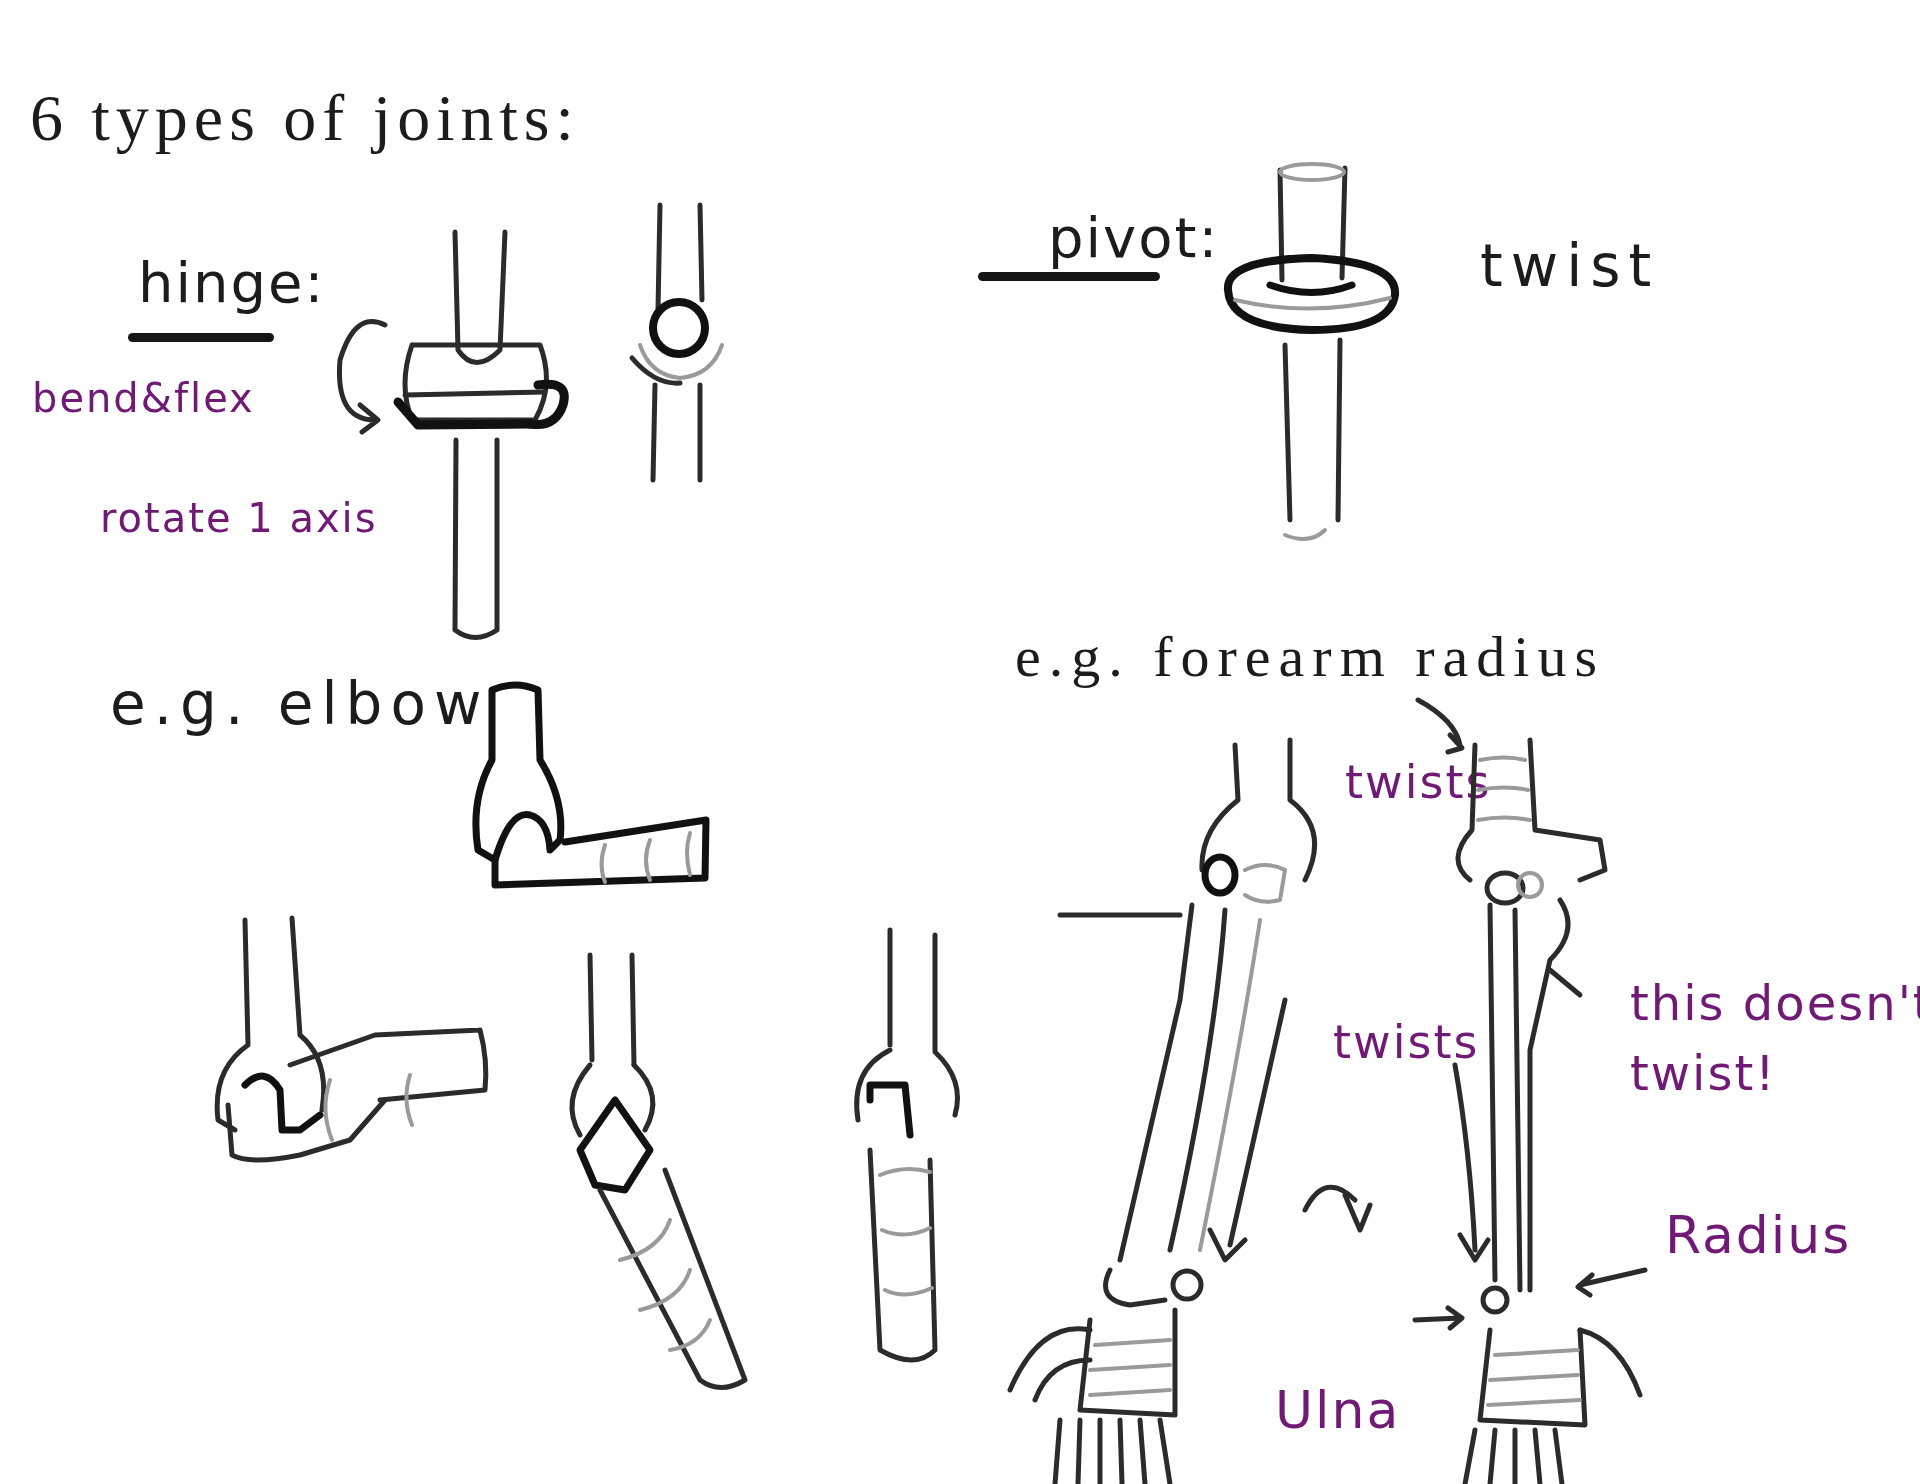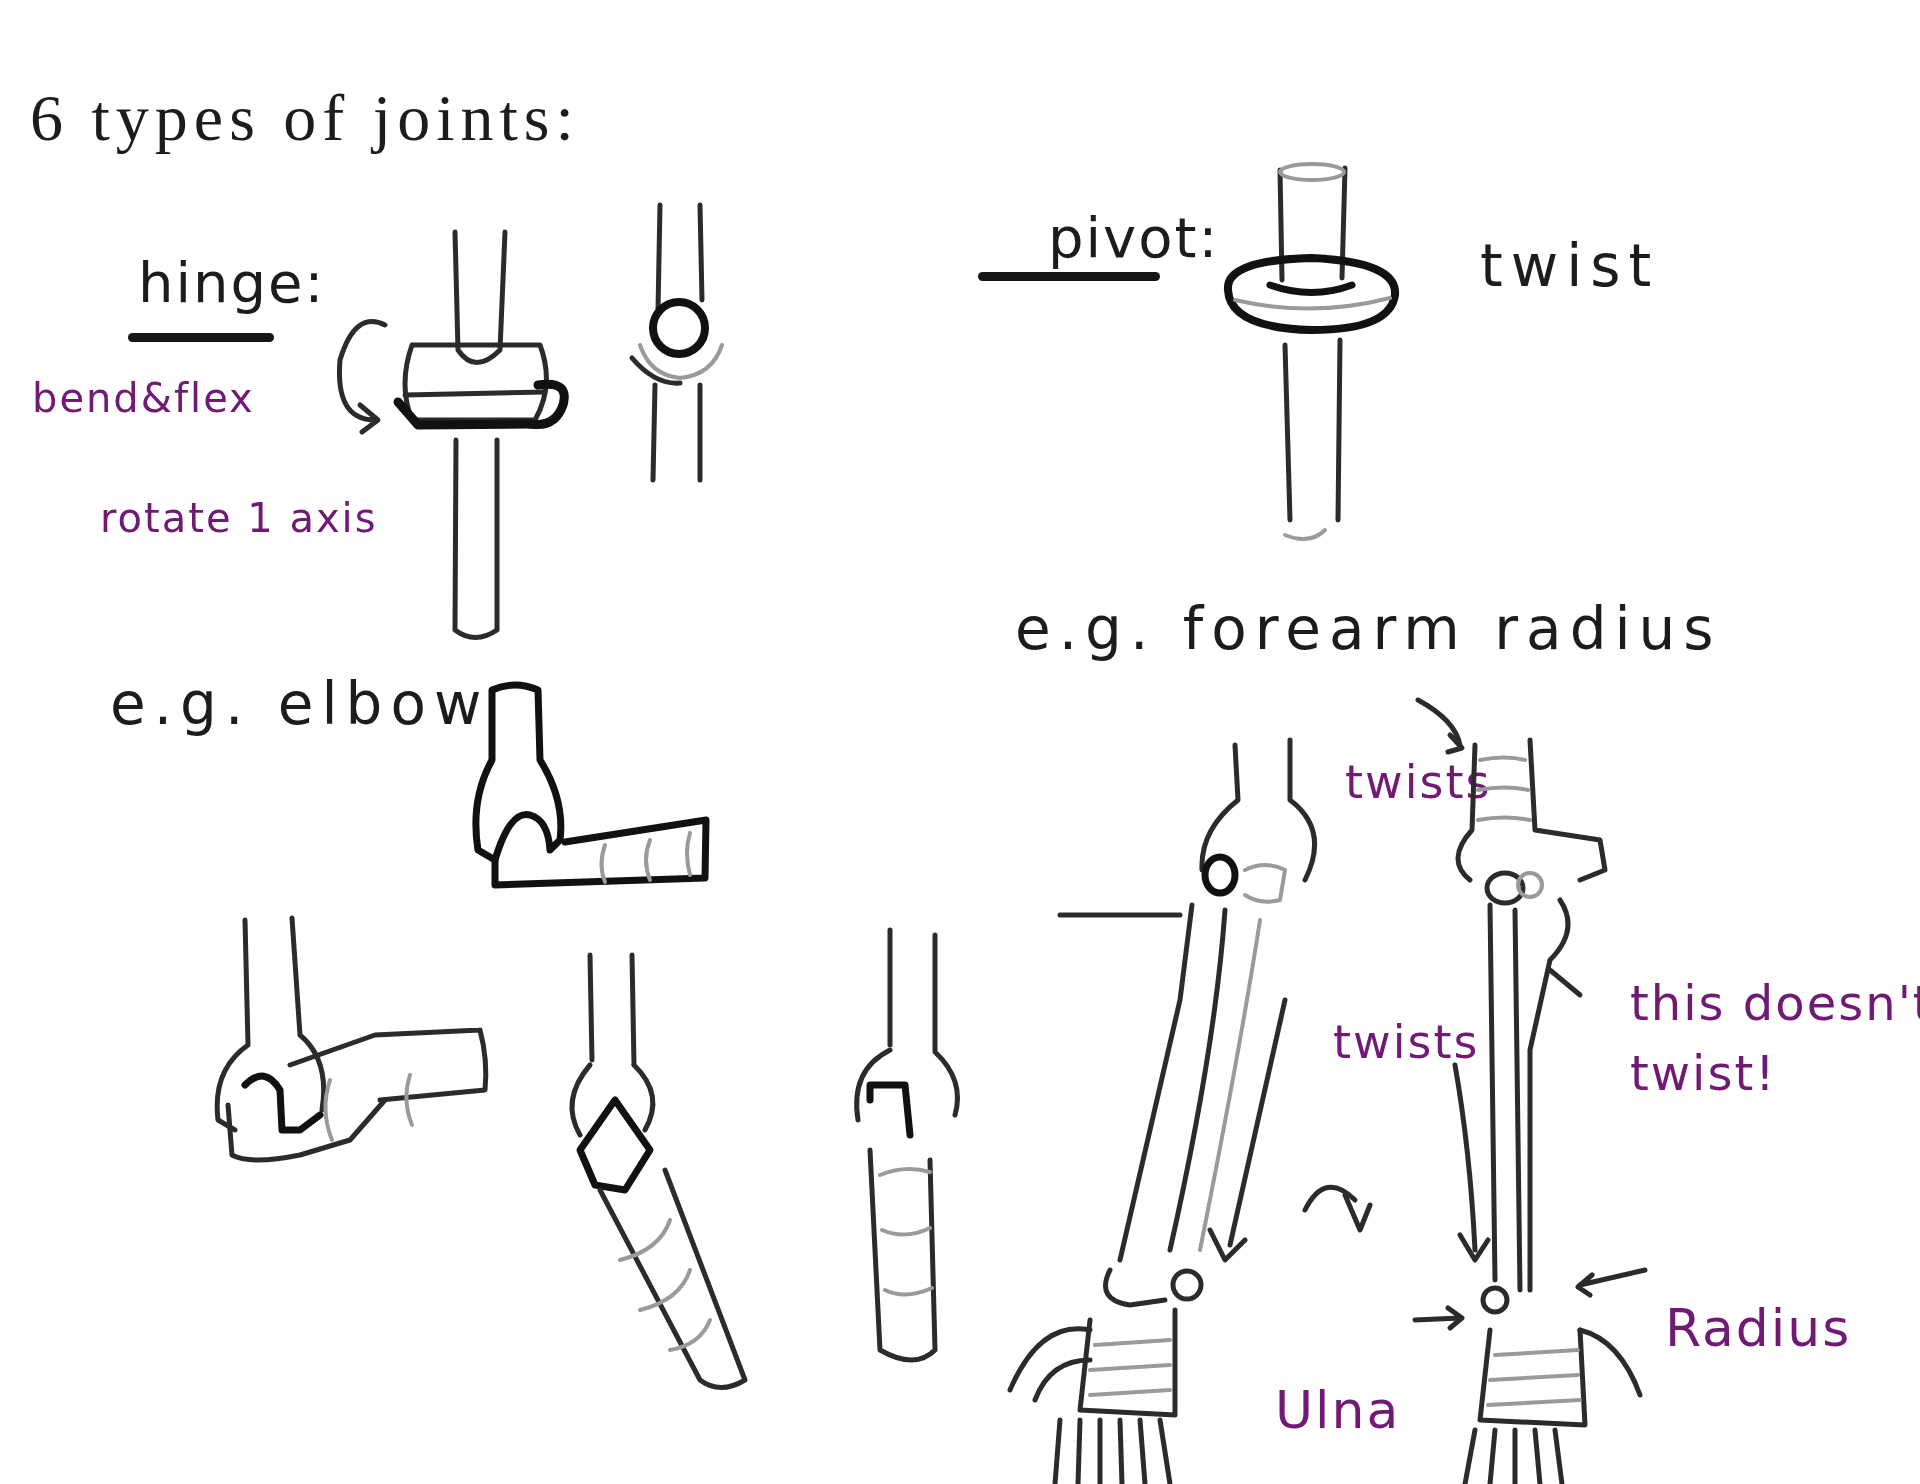--- a/index.html
+++ b/index.html
@@ -24,28 +24,28 @@
 
 <div class="hand h-label" style="left:138px; top:250px;">hinge:</div>
 <div class="underline" style="left:128px; top:333px; width:146px;"></div>
 <div class="hand note" style="left:32px; top:375px;">bend&amp;flex</div>
 <div class="hand note" style="left:100px; top:495px;">rotate 1 axis</div>
 <div class="hand big" style="left:110px; top:670px;">e.g. elbow</div>
 
 <div class="hand h-label" style="left:1048px; top:205px;">pivot:</div>
 <div class="underline" style="left:978px; top:272px; width:182px;"></div>
 <div class="hand big" style="left:1480px; top:232px;">twist</div>
-<div class="hand big" style="left:1015px; top:595px;">e.g. forearm radius</div>
+<div class="hand big" style="left:1015px; top:623px;font-family:Liberation Serif, serif;">e.g. forearm radius</div>
 
 <div class="hand note" style="left:1345px; top:755px; font-size:46px;">twists</div>
 <div class="hand note" style="left:1333px; top:1015px; font-size:46px;">twists</div>
 <div class="hand note" style="left:1630px; top:975px; font-size:48px;">this doesn't</div>
 <div class="hand note" style="left:1630px; top:1045px; font-size:48px;">twist!</div>
 <div class="hand note" style="left:1275px; top:1380px; font-size:52px;text-align:center;">Ulna</div>
-<div class="hand note" style="left:1665px; top:1298px; font-size:52px;">Radius</div>
+<div class="hand note" style="left:1665px; top:1205px; font-size:52px;">Radius</div>
 
 <svg width="1920" height="1484" viewBox="0 0 1920 1484">
 
   <g>
     <path class="ink-thin" d="M455 232 L458 350 Q475 375 500 350 L505 232"></path>
     <path class="ink-thin" d="M412 345 L540 345 Q555 385 535 420 L412 420 Q398 385 412 345"></path>
     <path class="ink-thin" d="M405 395 L545 392"></path>
     <path class="ink-heavy" d="M398 402 L418 425 L530 424"></path>
     <path class="ink-heavy" d="M538 385 Q570 380 563 405 Q555 428 530 424"></path>
     <path class="ink-thin" d="M456 440 L455 630 Q475 645 497 630 L497 440"></path>

